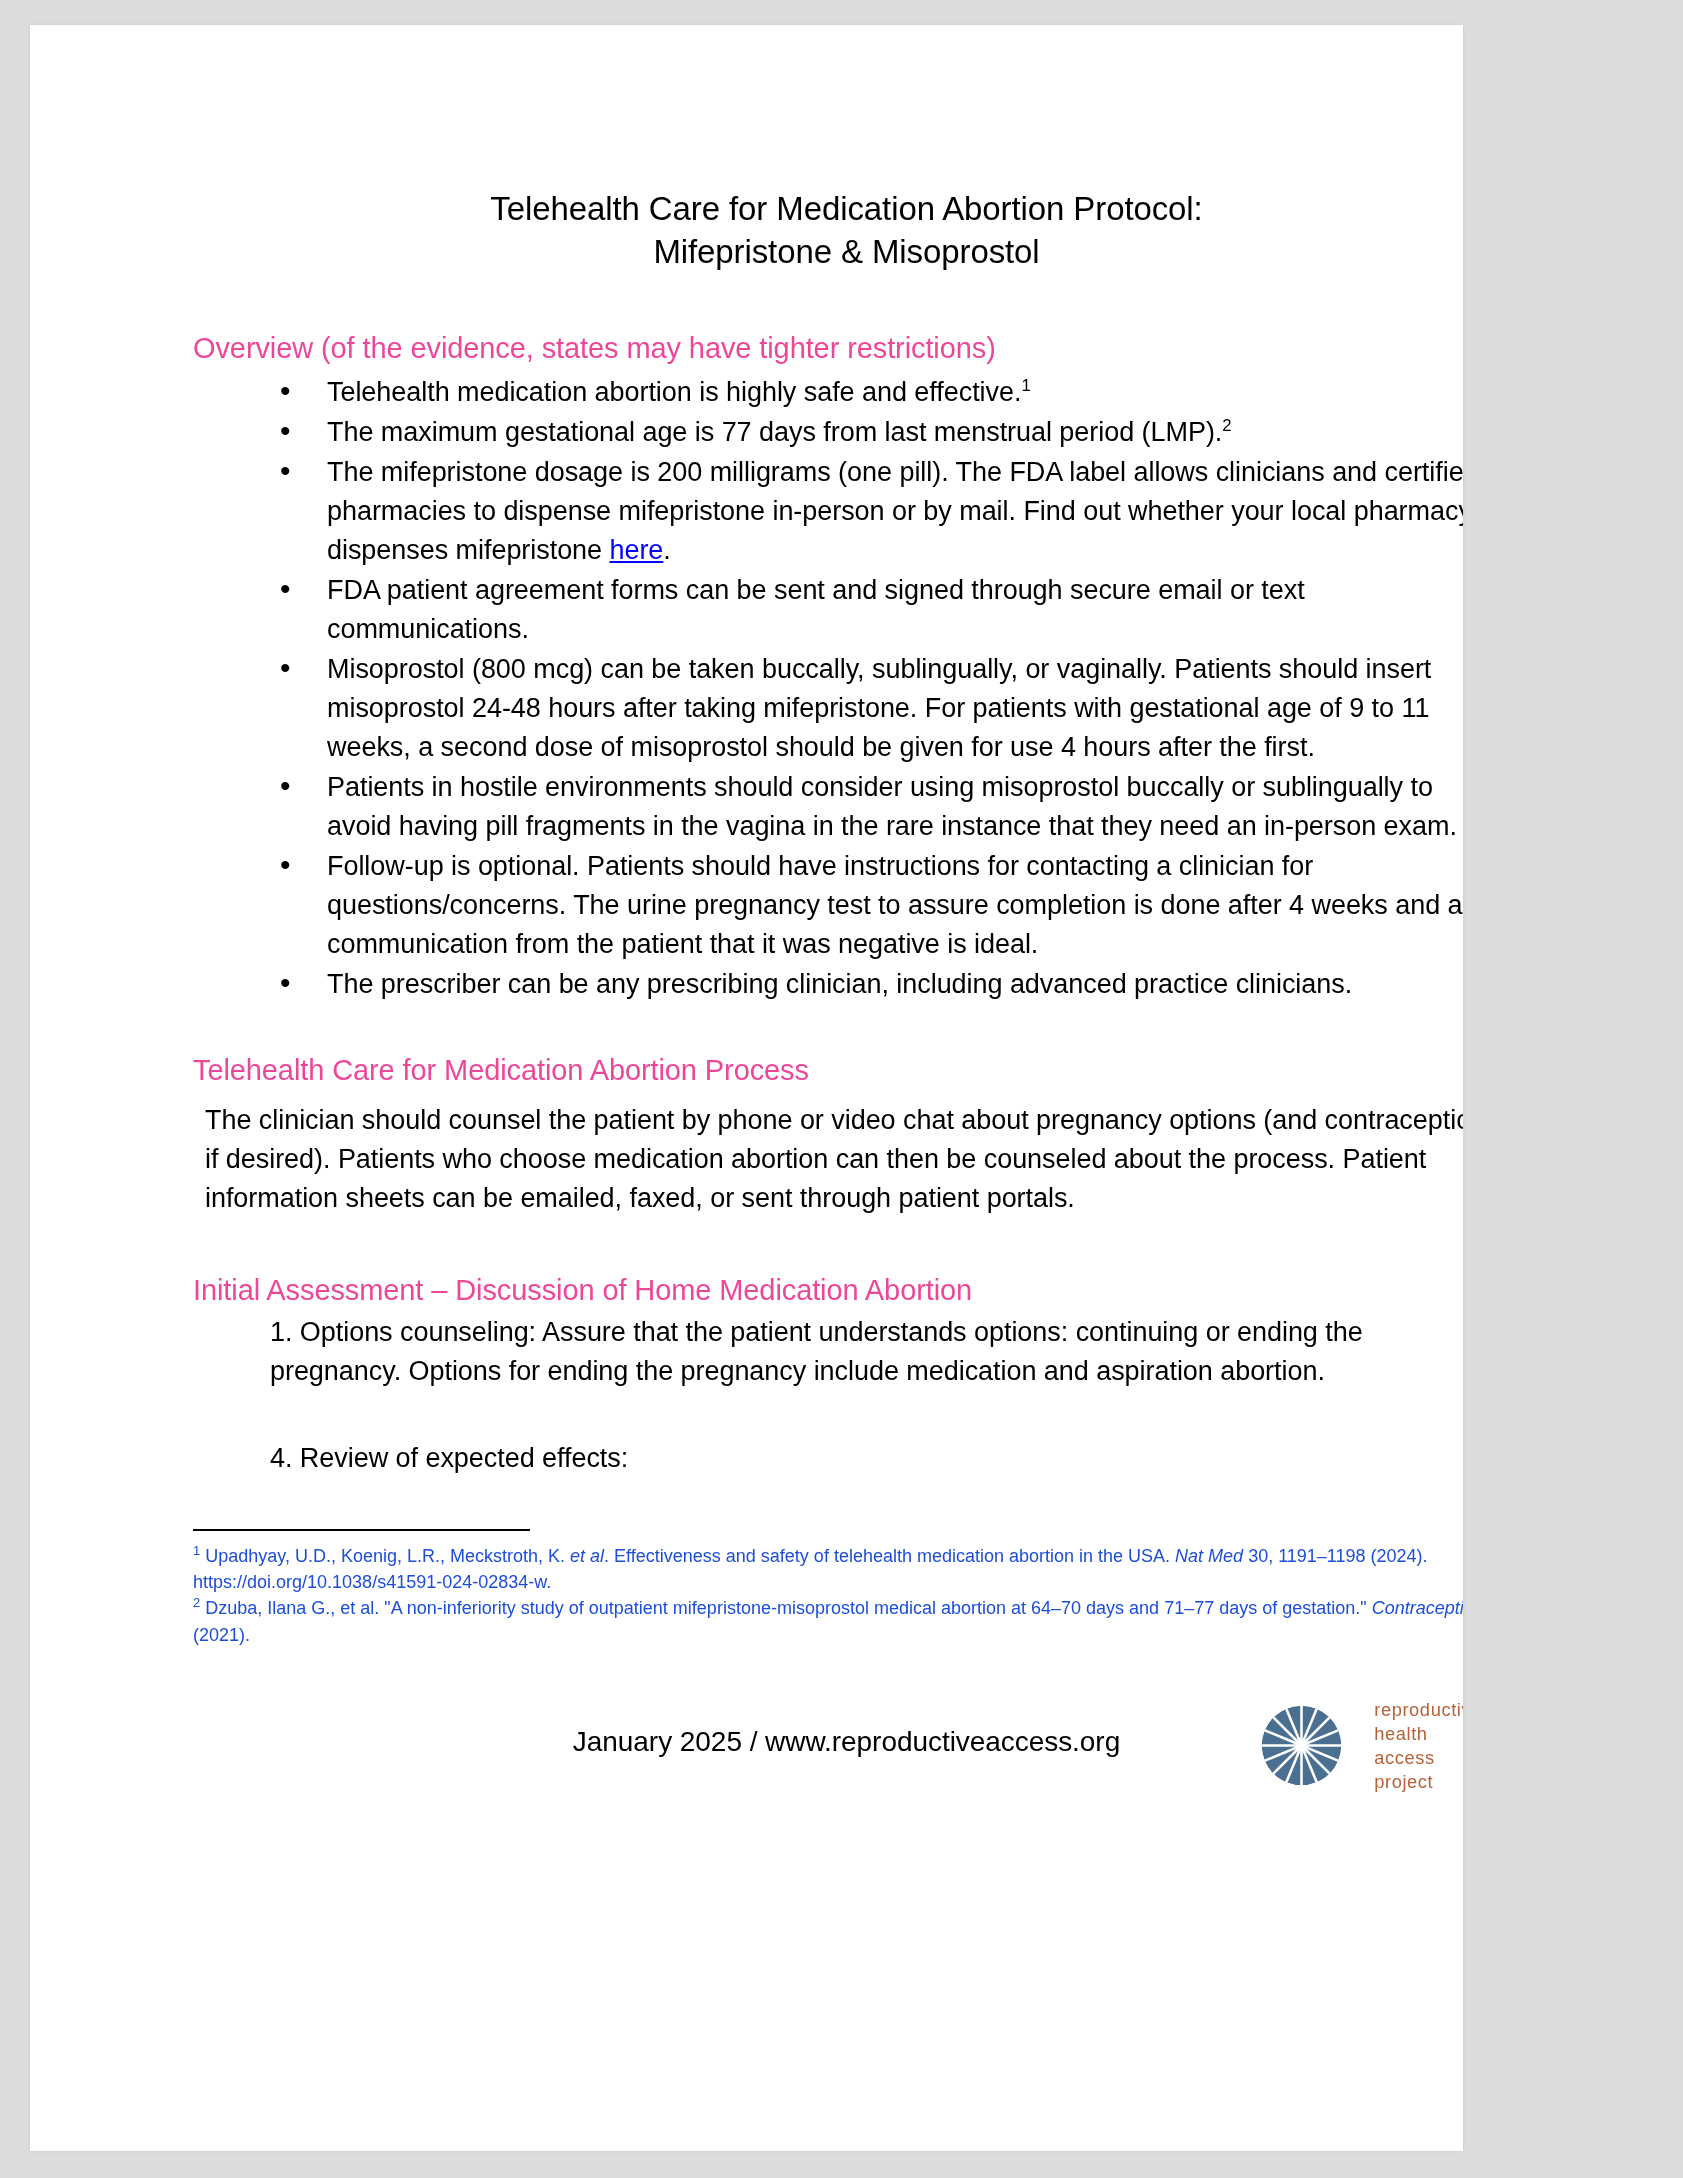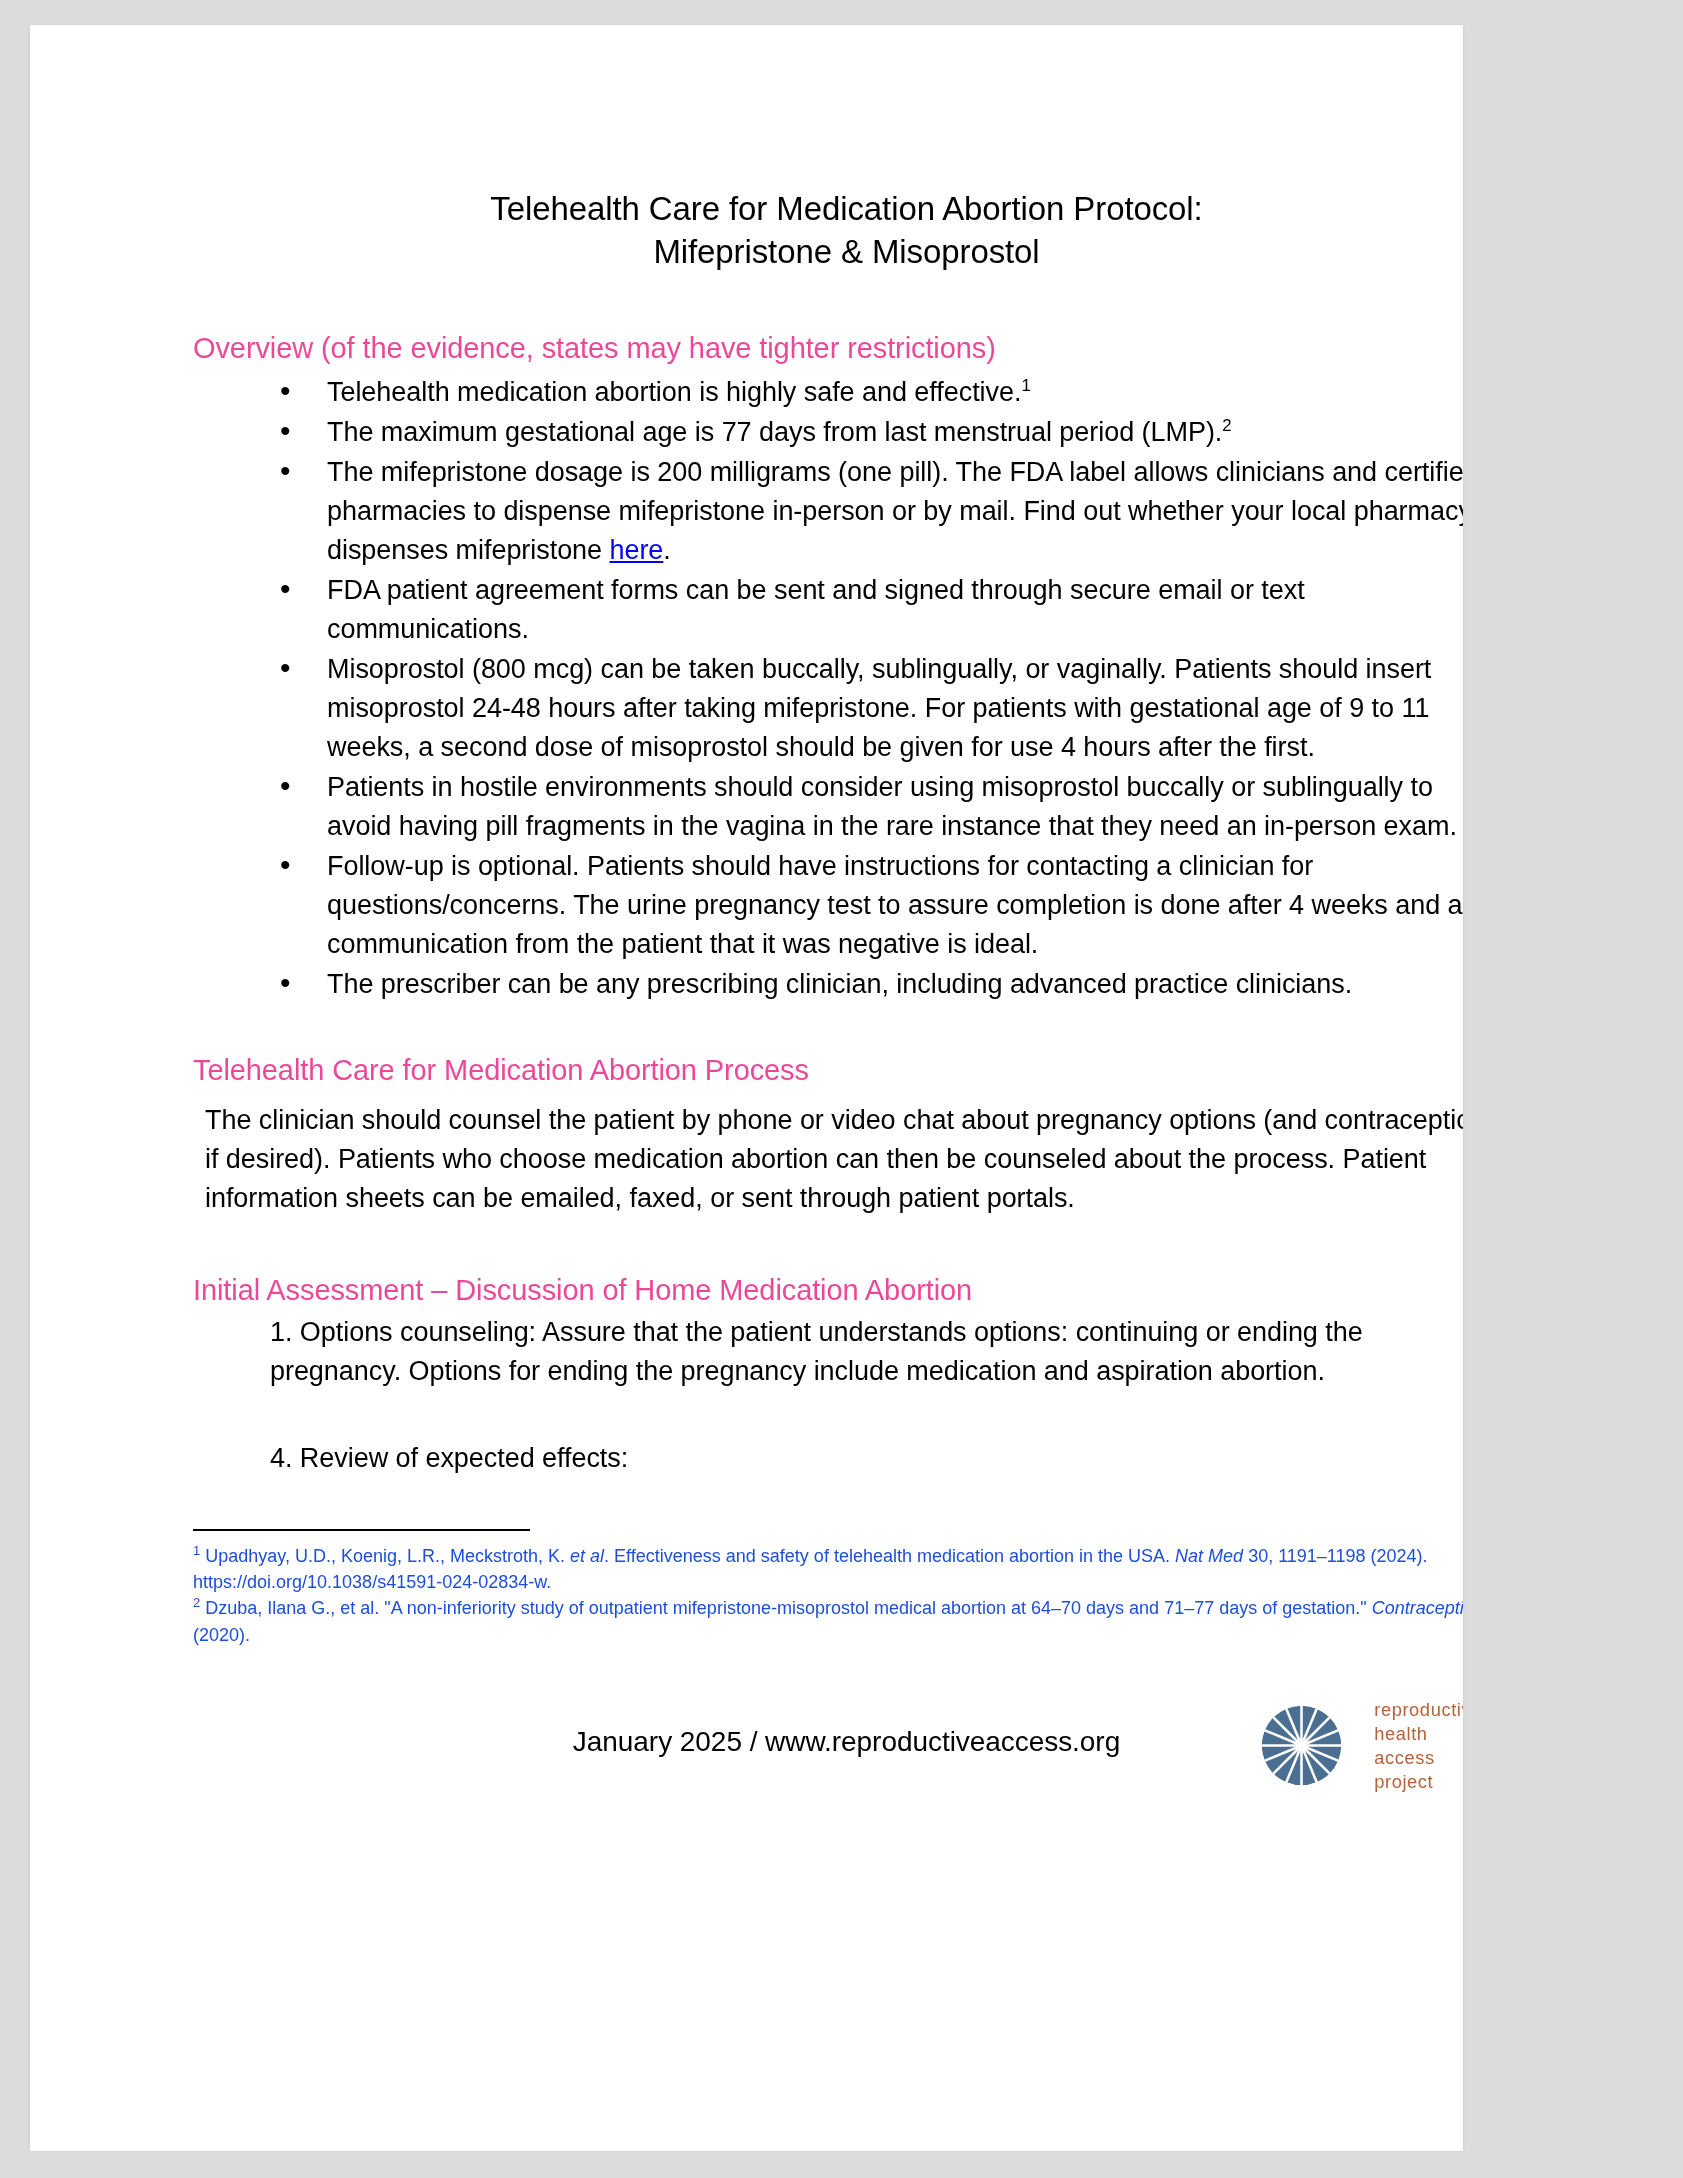--- a/index.html
+++ b/index.html
@@ -234,21 +234,21 @@
 
     <p class="num-item num-item-2">
       <span class="lead">4. Review of expected effects:</span><span></span>
     </p>
 
     <div class="footnotes">
       <div class="fn-rule"></div>
 
       <p><sup>1</sup><span> Upadhyay, U.D., Koenig, L.R., Meckstroth, K. </span><i>et al</i><span>. Effectiveness and safety of telehealth medication abortion in the USA. </span><i>Nat Med</i><span> 30, 1191–1198 (2024). https://doi.org/10.1038/s41591-024-02834-w.</span></p>
 
-      <p><sup>2</sup><span> Dzuba, Ilana G., et al. "A non-inferiority study of outpatient mifepristone-misoprostol medical abortion at 64–70 days and 71–77 days of gestation." </span><i>Contraception</i><span> (2020).</span></p>
+      <p><sup>2</sup><span> Dzuba, Ilana G., et al. "A non-inferiority study of outpatient mifepristone-misoprostol medical abortion at 64–70 days and 71–77 days of gestation." </span><i>Contraception</i><span> (2021).</span></p>
     </div>
 
     <div class="footer">
       <p class="footer-date">January 2025 / www.reproductiveaccess.org</p>
 
       <div class="logo">
         <svg class="logo-mark" viewBox="0 0 100 100">
           <defs>
             <clipPath id="circ">
                 <circle cx="50" cy="50" r="48"></circle>

